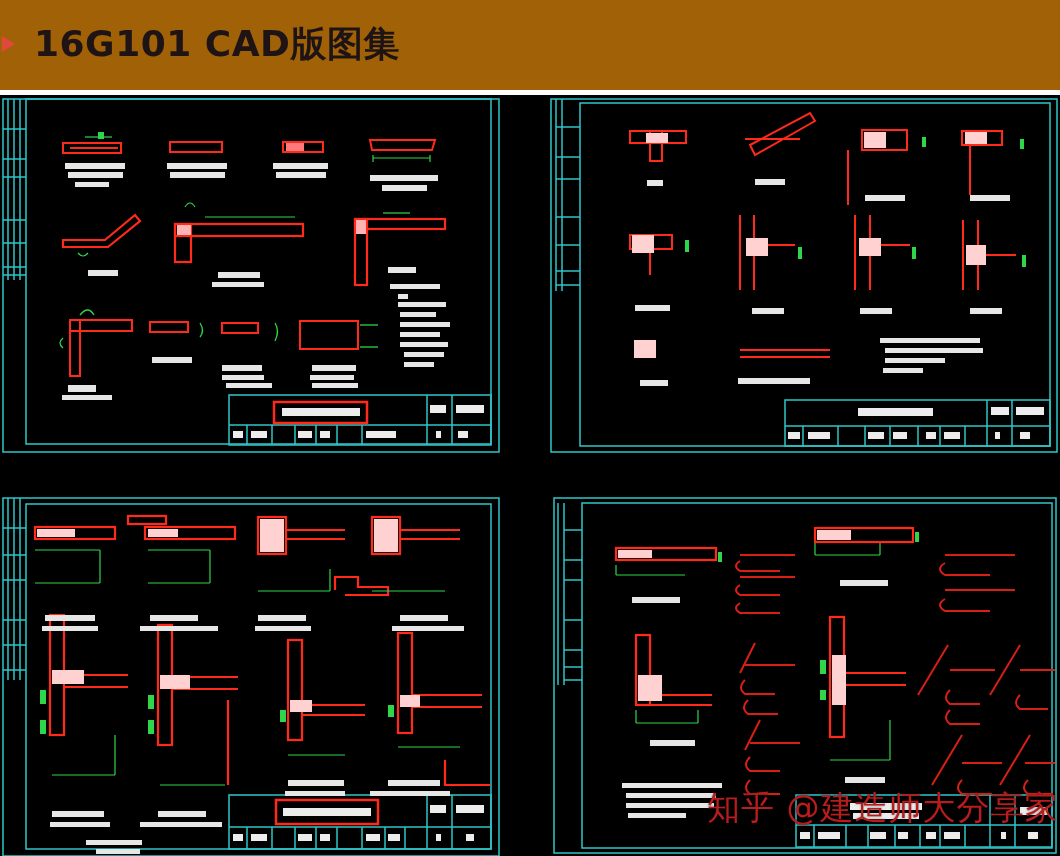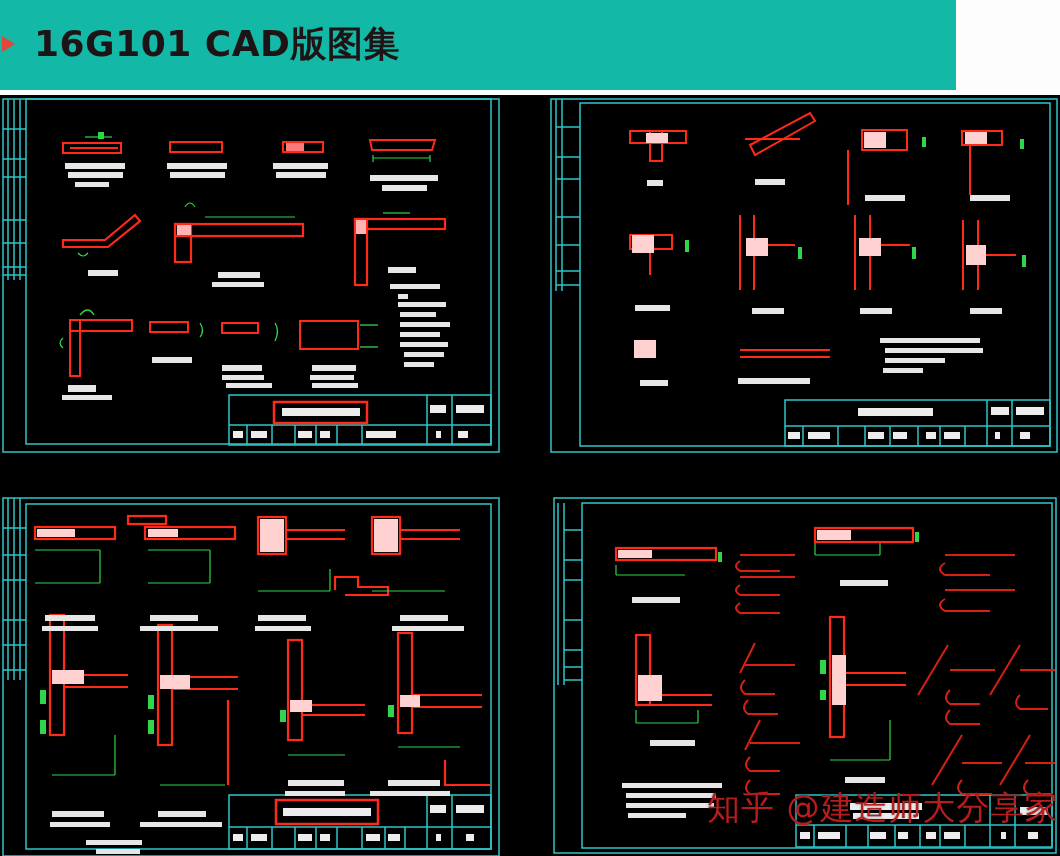--- a/index.html
+++ b/index.html
@@ -1,18 +1,18 @@
 <!DOCTYPE html>
 <html><head>
 <meta charset="utf-8">
 <style>
   html, body { margin:0; padding:0; }
   body { width:1060px; height:856px; background:#fdfdfd; position:relative; overflow:hidden;
          font-family:"DejaVu Sans", sans-serif; }
-  .header { position:absolute; left:0; top:0; width:956px; height:90px; background:#14b8a6; }
+  .header { position:absolute; left:0; top:0; width:1060px; height:90px; background:#a16207; }
   .header .bullet { position:absolute; left:2px; top:36px; width:0; height:0;
          border-top:8px solid transparent; border-bottom:8px solid transparent; border-left:13px solid #e0483c; }
   .header .title { position:absolute; left:34px; top:20px; font-size:36px; font-weight:bold; color:#1e1416;
          letter-spacing:0.5px; font-family:"DejaVu Sans", sans-serif; }
   .canvas { position:absolute; left:0; top:95px; width:1060px; height:761px; background:#000; }
   .sheet { position:absolute; }
   .sheet svg { position:absolute; left:0; top:0; }
   .watermark { position:absolute; left:707px; top:786px; font-size:33px; color:#b91c1c; white-space:nowrap;
          text-shadow:0 0 2px rgba(0,0,0,0.6); font-family:"DejaVu Sans", sans-serif; letter-spacing:1px; }
 </style>

